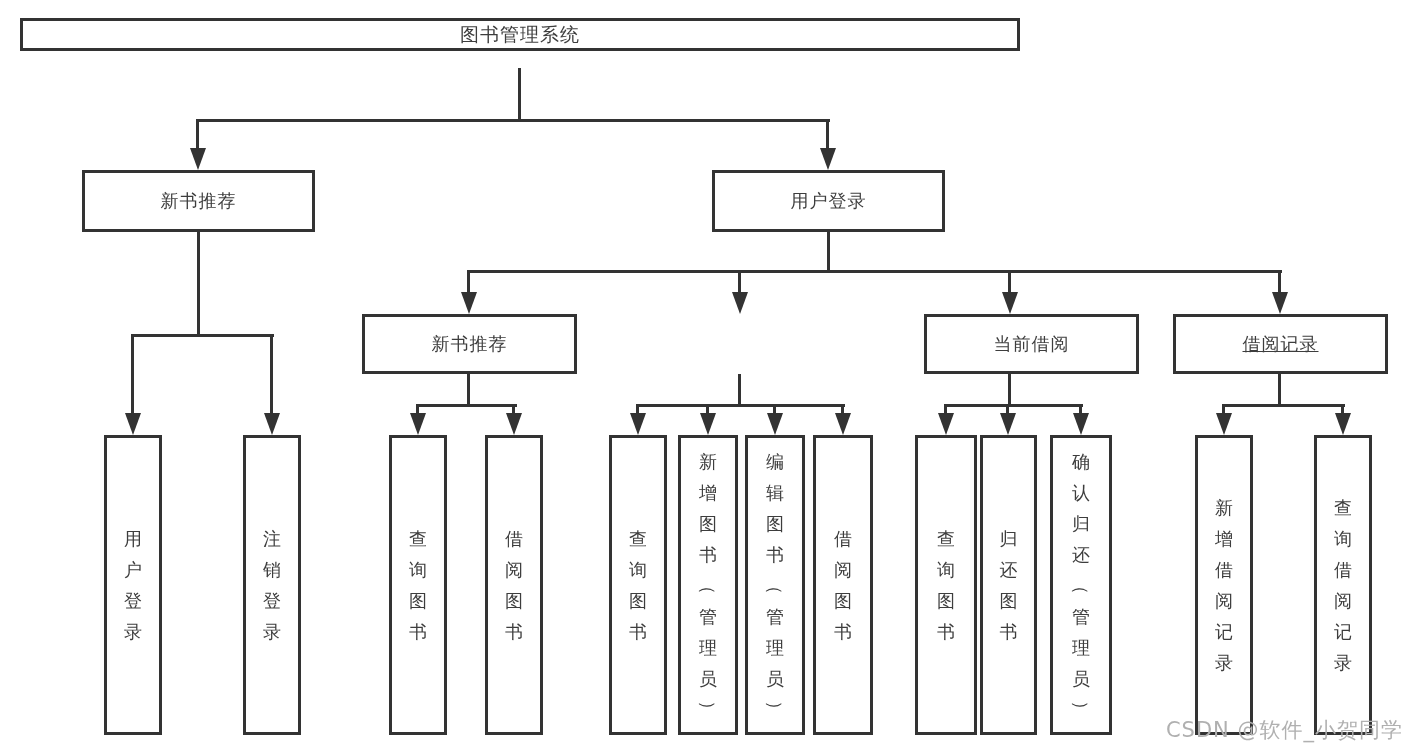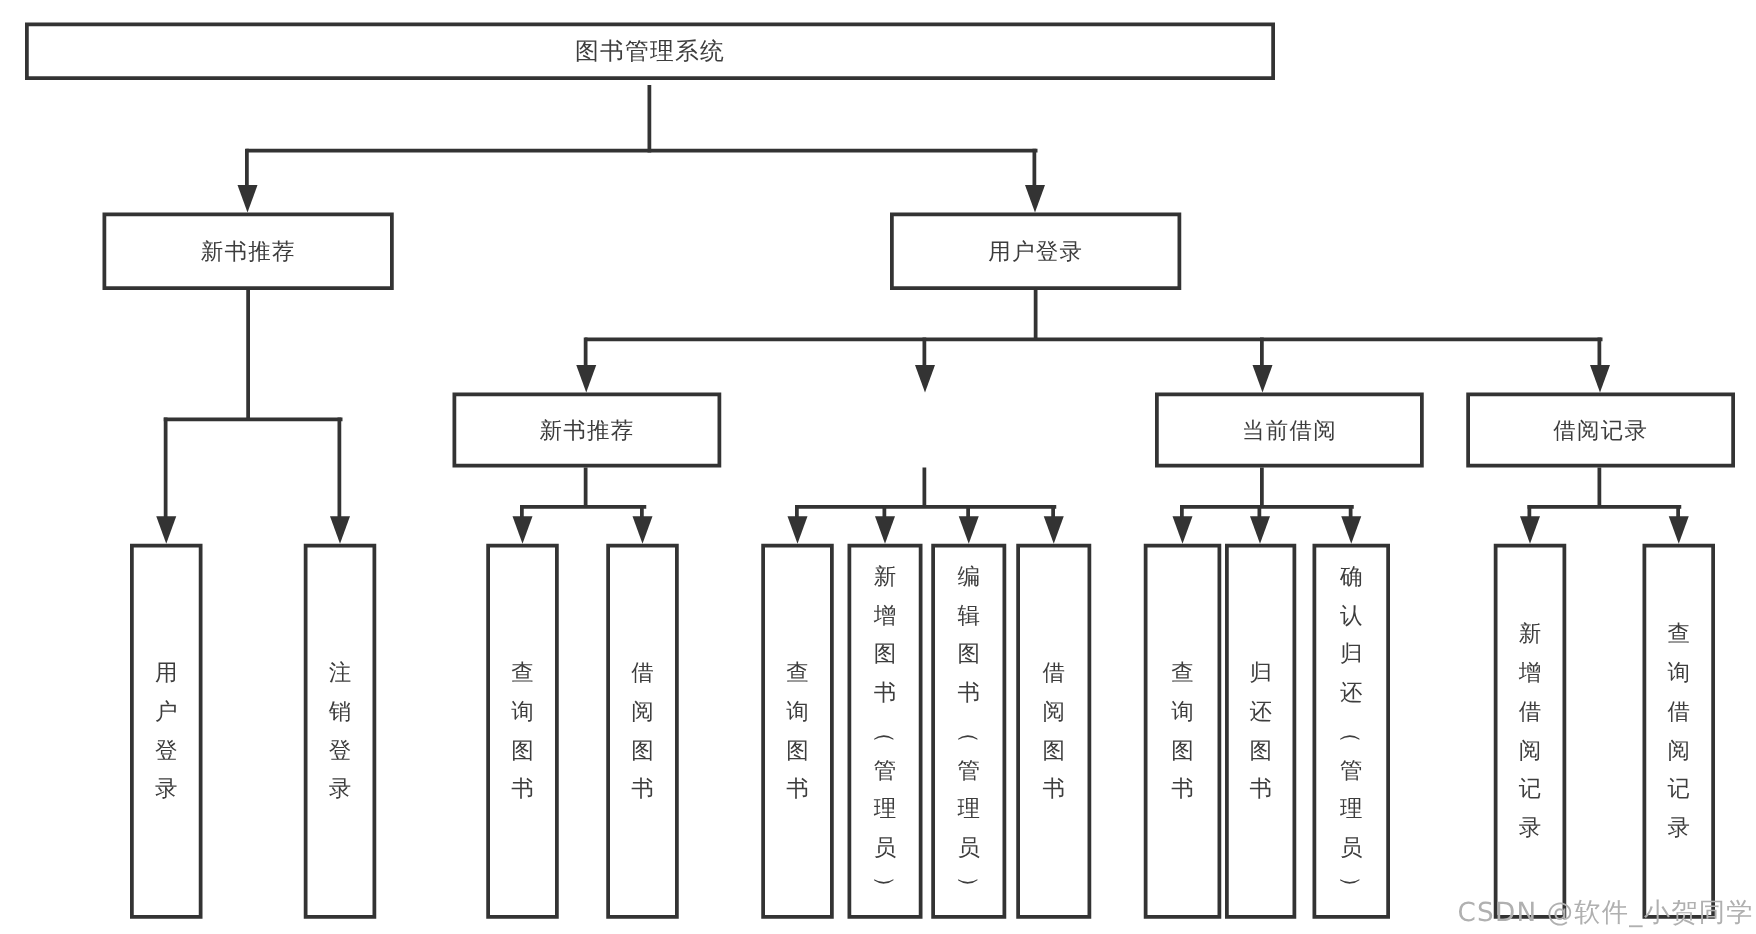--- a/index.html
+++ b/index.html
@@ -43,38 +43,38 @@
   .watermark{
     position:absolute;right:2px;bottom:3px;
     font-size:21px;color:var(--wm);letter-spacing:1px;white-space:nowrap;
   }
 </style>
 </head>
 <body>
 
 <div class="canvas">
 
-  <div class="hbox" style="left:20px;top:18px;width:1000px;height:46px;">
+  <div class="hbox" style="left:20px;top:18px;width:1000px;height:33px;">
     <span>图书管理系统</span>
   </div>
 
   <div class="hbox small" style="left:82px;top:170px;width:233px;height:62px;">
     <span>新书推荐</span>
   </div>
   <div class="hbox small" style="left:712px;top:170px;width:233px;height:62px;">
     <span>用户登录</span>
   </div>
 
   <div class="hbox small" style="left:362px;top:314px;width:215px;height:60px;">
     <span>新书推荐</span>
   </div>
   <div class="hbox small" style="left:903px;top:314px;width:215px;height:60px;margin-left:21px;">
     <span>当前借阅</span>
   </div>
-  <div class="hbox small" style="left:1173px;top:314px;width:215px;height:60px;">
+  <div class="hbox small" style="left:1173px;top:314px;width:215px;height:60px;text-decoration:underline;">
     <span>借阅记录</span>
   </div>
 
   <div class="vbox" style="left:104px;width:58px;">
     <span class="vlabel">
         <span class="vchar">用</span>
         <span class="vchar">户</span>
         <span class="vchar">登</span>
         <span class="vchar">录</span>
       </span>

